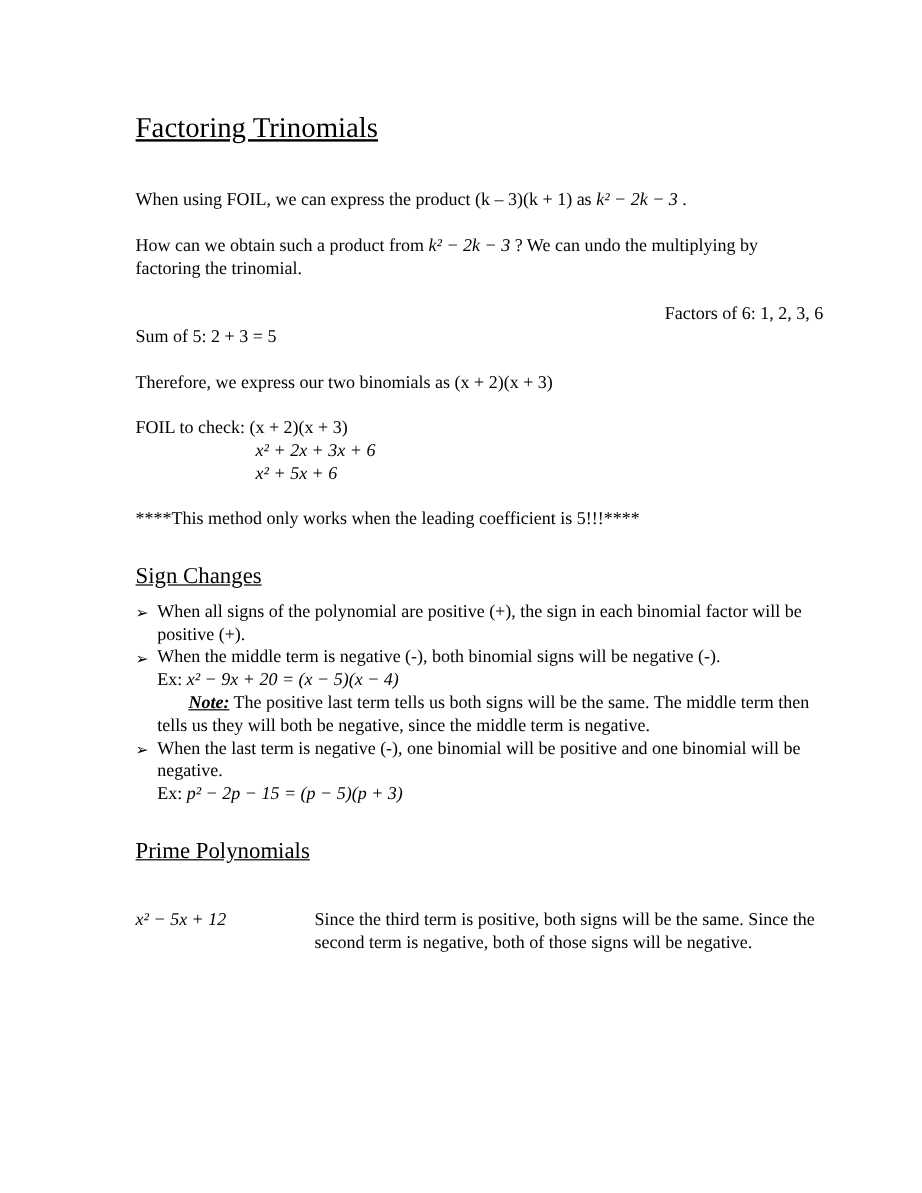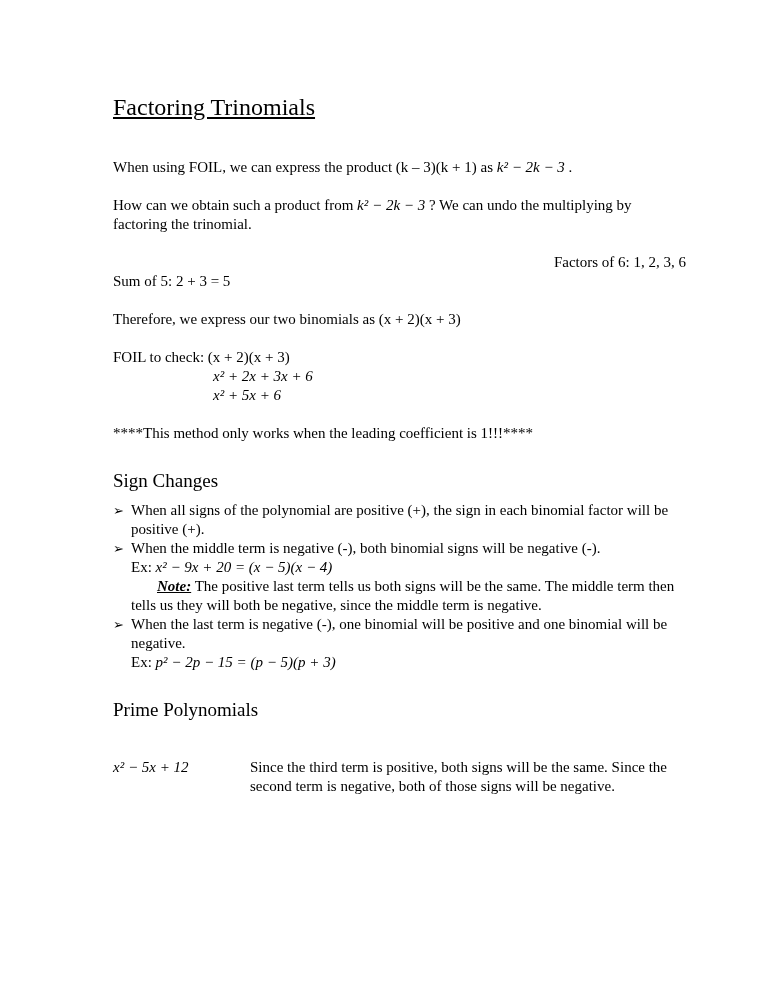--- a/index.html
+++ b/index.html
@@ -24,29 +24,30 @@
     font-size: 24px;
     line-height: 30px;
     font-weight: normal;
     text-decoration: underline;
     margin: 0 0 36px 0;
   }
   h2.section-heading {
     font-size: 19px;
     line-height: 24px;
     font-weight: normal;
+    text-decoration: underline;
     margin: 26px 0 8px 0;
   }
   p { margin: 0 0 19px 0; }
   p.tight { margin: 0; text-align: right; }
   .math { font-style: italic; }
   .row { display: flex; margin: 0 0 24px 0; }
   .row .left { flex: 0 0 177px; }
   .row .right { flex: 1; }
-  .row-prime { display: flex; margin: 36px 0 0 0; }
+  .row-prime { display: flex; margin: 36px 0 0 0; gap: 12px; }
   .row-prime .left { flex: 0 0 137px; }
   .row-prime .right { flex: 1; }
   .foil-block { margin: 0 0 19px 0; }
   .foil-indent { padding-left: 100px; }
   .bullet-list { margin: 0; }
   .bullet-item { display: flex; margin: 0; }
   .bullet-marker {
     flex: 0 0 18px;
     font-size: 13px;
     line-height: 19px;
@@ -75,21 +76,21 @@
   <p>Sum of 5: 2 + 3 = 5</p>
 
   <p>Therefore, we express our two binomials as (x + 2)(x + 3)</p>
 
   <div class="foil-block">
     <div>FOIL to check: (x + 2)(x + 3)</div>
     <div class="foil-indent math">x² + 2x + 3x + 6</div>
     <div class="foil-indent math">x² + 5x + 6</div>
   </div>
 
-  <p>****This method only works when the leading coefficient is 1!!!****</p>
+  <p>****This method only works when the leading coefficient is 5!!!****</p>
 
   <h2 class="section-heading">Sign Changes</h2>
 
   <div class="bullet-list">
 
     <div class="bullet-item">
       <span class="bullet-marker">➢</span>
       <div class="bullet-body">When all signs of the polynomial are positive (+), the sign in each binomial factor will be positive (+).</div>
     </div>
 

